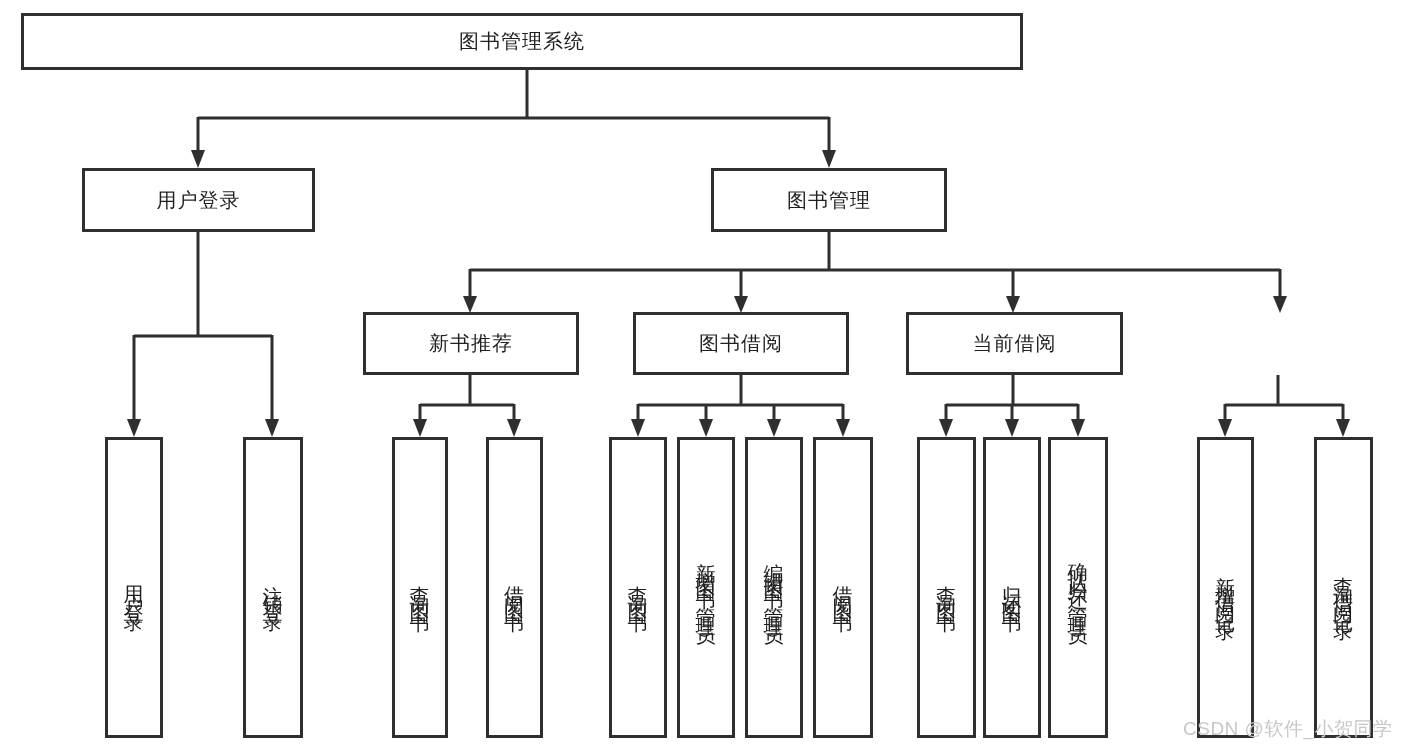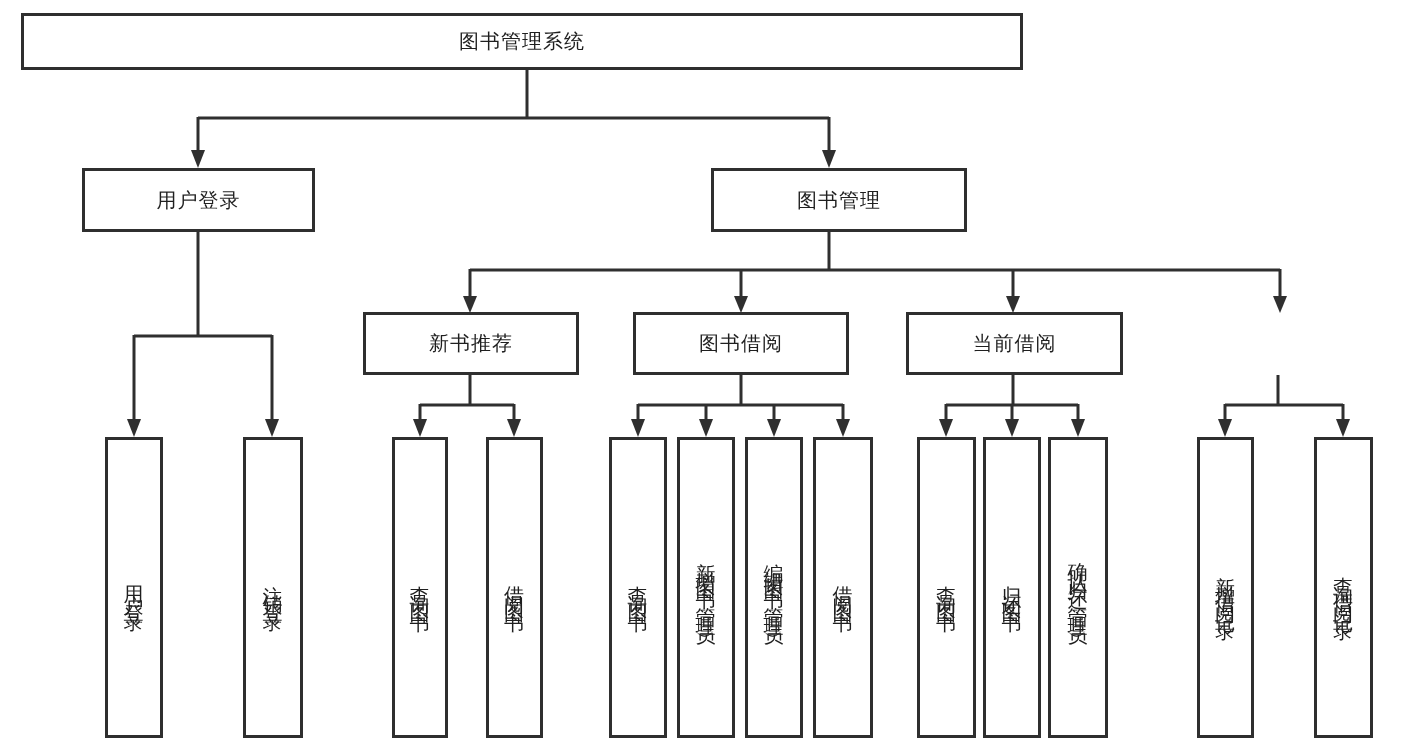--- a/index.html
+++ b/index.html
@@ -33,21 +33,21 @@
     writing-mode:vertical-rl;
     text-orientation:mixed;
     letter-spacing:0.45em;
     font-size:20px;
     line-height:1;
     padding:6px 0;
   }
   
   .root-box   {left:21px; top:13px;  width:1002px;height:57px;}
   .b-user     {left:82px; top:168px; width:233px; height:64px;}
-  .b-mgmt     {left:711px;top:168px; width:256px; height:64px;text-align:right;}
+  .b-mgmt     {left:711px;top:168px; width:236px; height:64px;text-align:right;}
   .b-nbr      {left:363px;top:312px; width:216px; height:63px;}
   .b-bb       {left:633px;top:312px; width:216px; height:63px;}
   .b-cb       {left:906px;top:312px; width:217px; height:63px;}
   .b-br       {left:1172px;top:312px;width:215px; height:63px;}
   
   .leaf{top:437px;height:301px;}
   .l-ul  {left:105px; width:58px;}
   .l-lo  {left:243px; width:60px;}
   .l-nq  {left:392px; width:56px;}
   .l-nb  {left:486px; width:57px;}
@@ -160,13 +160,14 @@
   <div class="node vnode leaf l-be">编辑图书（管理员）</div>
   <div class="node vnode leaf l-bw">借阅图书</div>
 
   <div class="node vnode leaf l-cq">查询图书</div>
   <div class="node vnode leaf l-cr">归还图书</div>
   <div class="node vnode leaf l-cc">确认归还（管理员）</div>
 
   <div class="node vnode leaf l-ra">新增借阅记录</div>
   <div class="node vnode leaf l-rq">查询借阅记录</div>
 
+  <div class="watermark">CSDN @软件_小贺同学</div>
 </div>
 
 </body></html>

